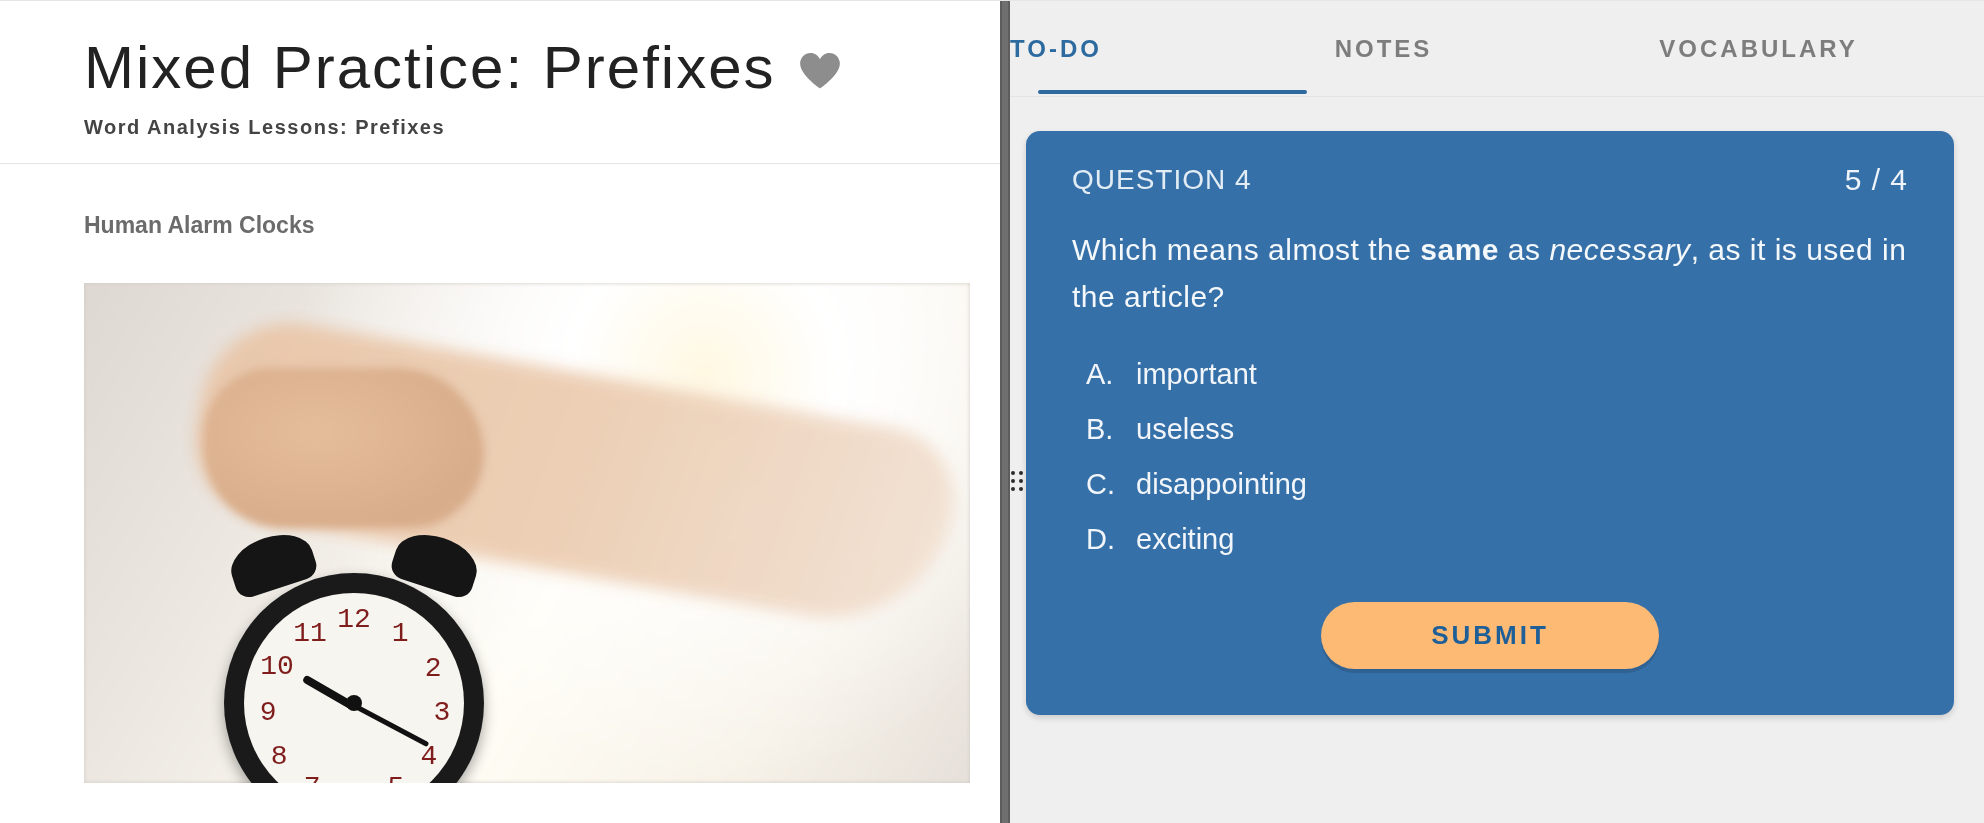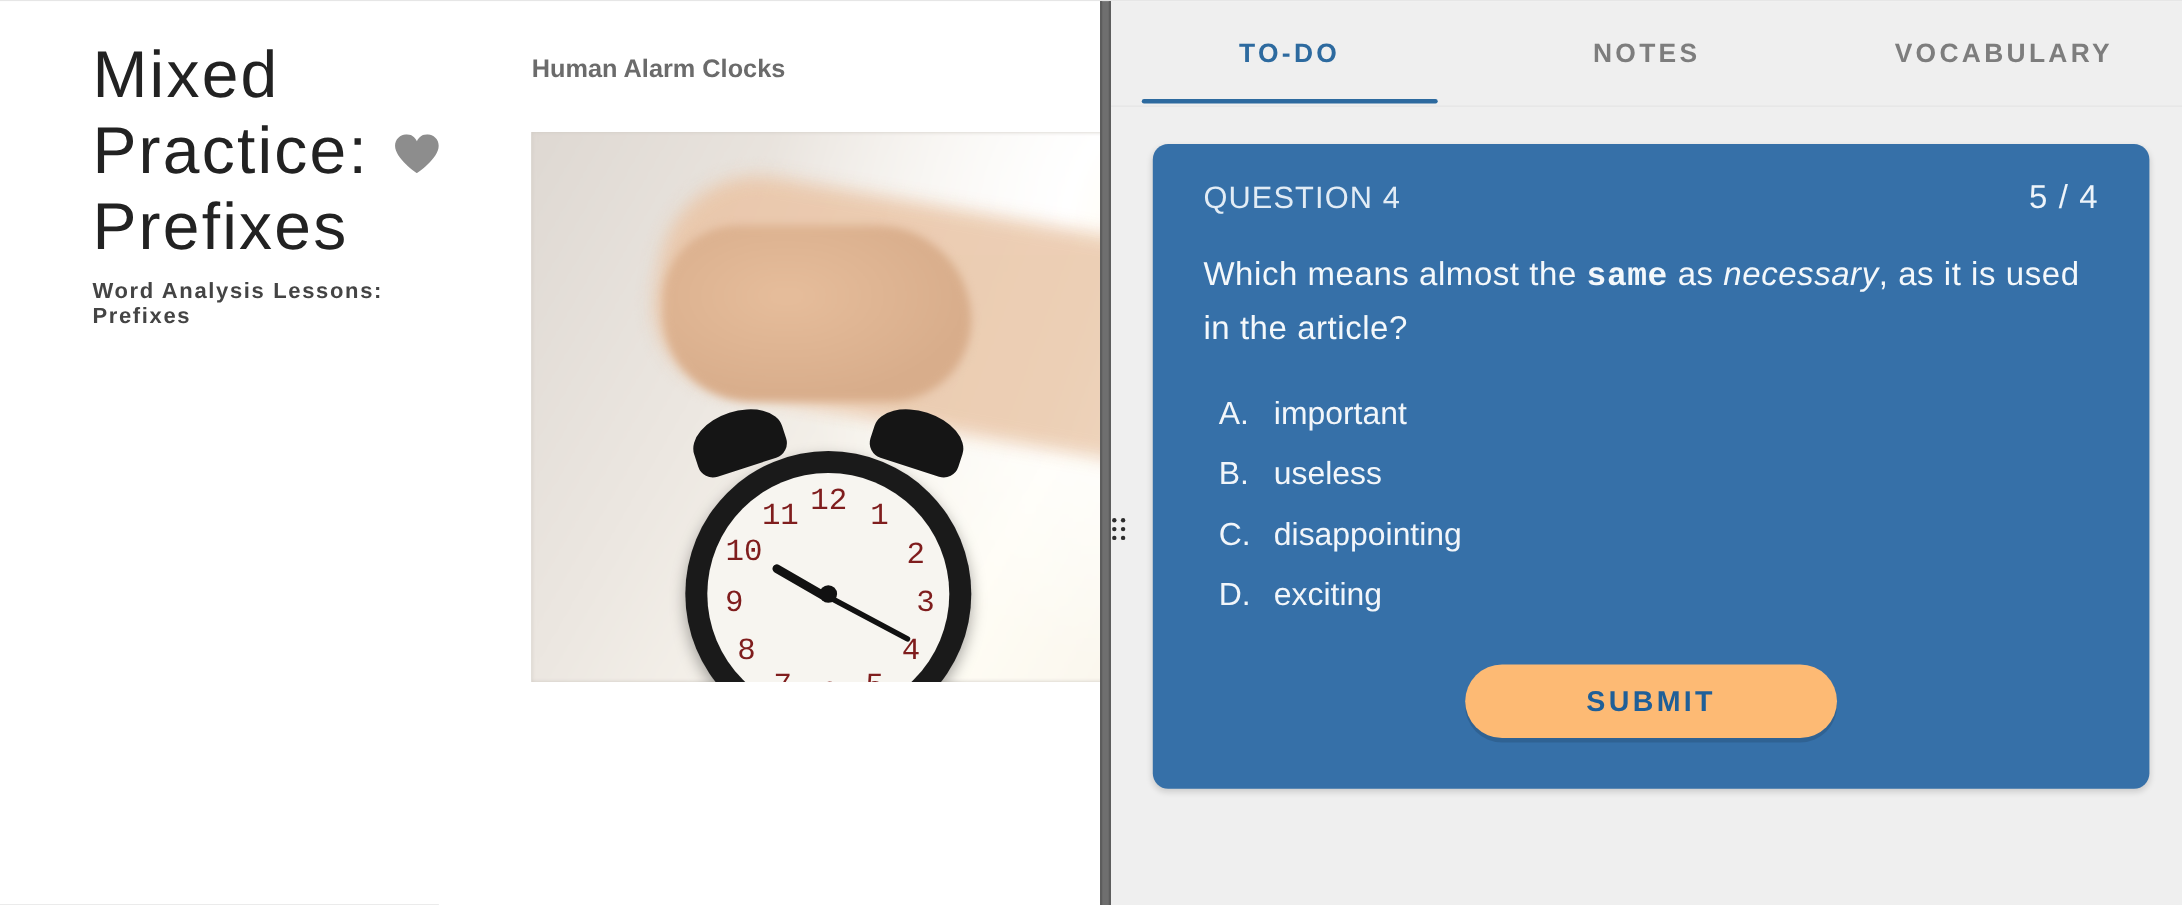--- a/index.html
+++ b/index.html
@@ -14,21 +14,21 @@
       display: flex;
       width: 1984px;
       height: 823px;
       position: relative;
       border-top: 1px solid #e6e6e6;
     }
     
     .left {
       flex: 0 0 1000px;
       display: flex;
-      flex-direction: row;
+      flex-direction: column;
       overflow: hidden;
     }
     .left-head {
       padding: 32px 0 24px 84px;
       border-bottom: 1px solid #e6e6e6;
     }
     .title-line {
       display: flex;
       align-items: center;
       gap: 24px;
@@ -149,60 +149,60 @@
       flex-direction:column;
     }
     .tabs {
       display:flex;
       height: 96px;
       align-items:center;
       border-bottom:1px solid #e4e4e4;
     }
     .tab {
       flex:1 1 0;
-      text-align:center;
+      text-align:left;
       font-size: 24px;
       font-weight:600;
       letter-spacing:3px;
       color:#7d7d7d;
       padding: 30px 0;
       cursor:pointer;
       position:relative;
     }
     .tab.active { color:#2d6a9f; }
     .tab.active::after {
       content:"";
       position:absolute;
       left: 28px; right: 28px; bottom: -1px;
       height:4px; background:#2d6a9f;
       border-radius:2px;
     }
 
-    .card-wrap { padding: 34px 30px 40px 38px; }
+    .card-wrap { padding: 34px 30px 40px 16px; }
     .qcard {
       background: #3670a8;
       border-radius: 14px;
       color:#fff;
       padding: 32px 46px 46px 46px;
       box-shadow: 0 3px 6px rgba(0,0,0,.15);
     }
     .qhead {
       display:flex; justify-content:space-between; align-items:center;
       letter-spacing:1px;
     }
     .qhead-left { font-size:28px; font-weight:400; color:#e2ecf5; }
     .qhead-right { font-size:30px; color:#eef4fa; }
     .qprompt {
       margin-top: 30px;
       font-size: 30px;
       line-height: 1.55;
       color:#f4f8fb;
       letter-spacing:.5px;
     }
-    .qprompt .bold-word { font-weight:700;font-family:Liberation Mono, monospace; }
+    .qprompt .bold-word { font-weight:700; }
     .qprompt .ital-word { font-style:italic; }
     .options {
       margin-top: 38px;
       padding-left: 14px;
       display:flex;
       flex-direction:column;
       gap: 22px;
     }
     .opt {
       display:flex;

